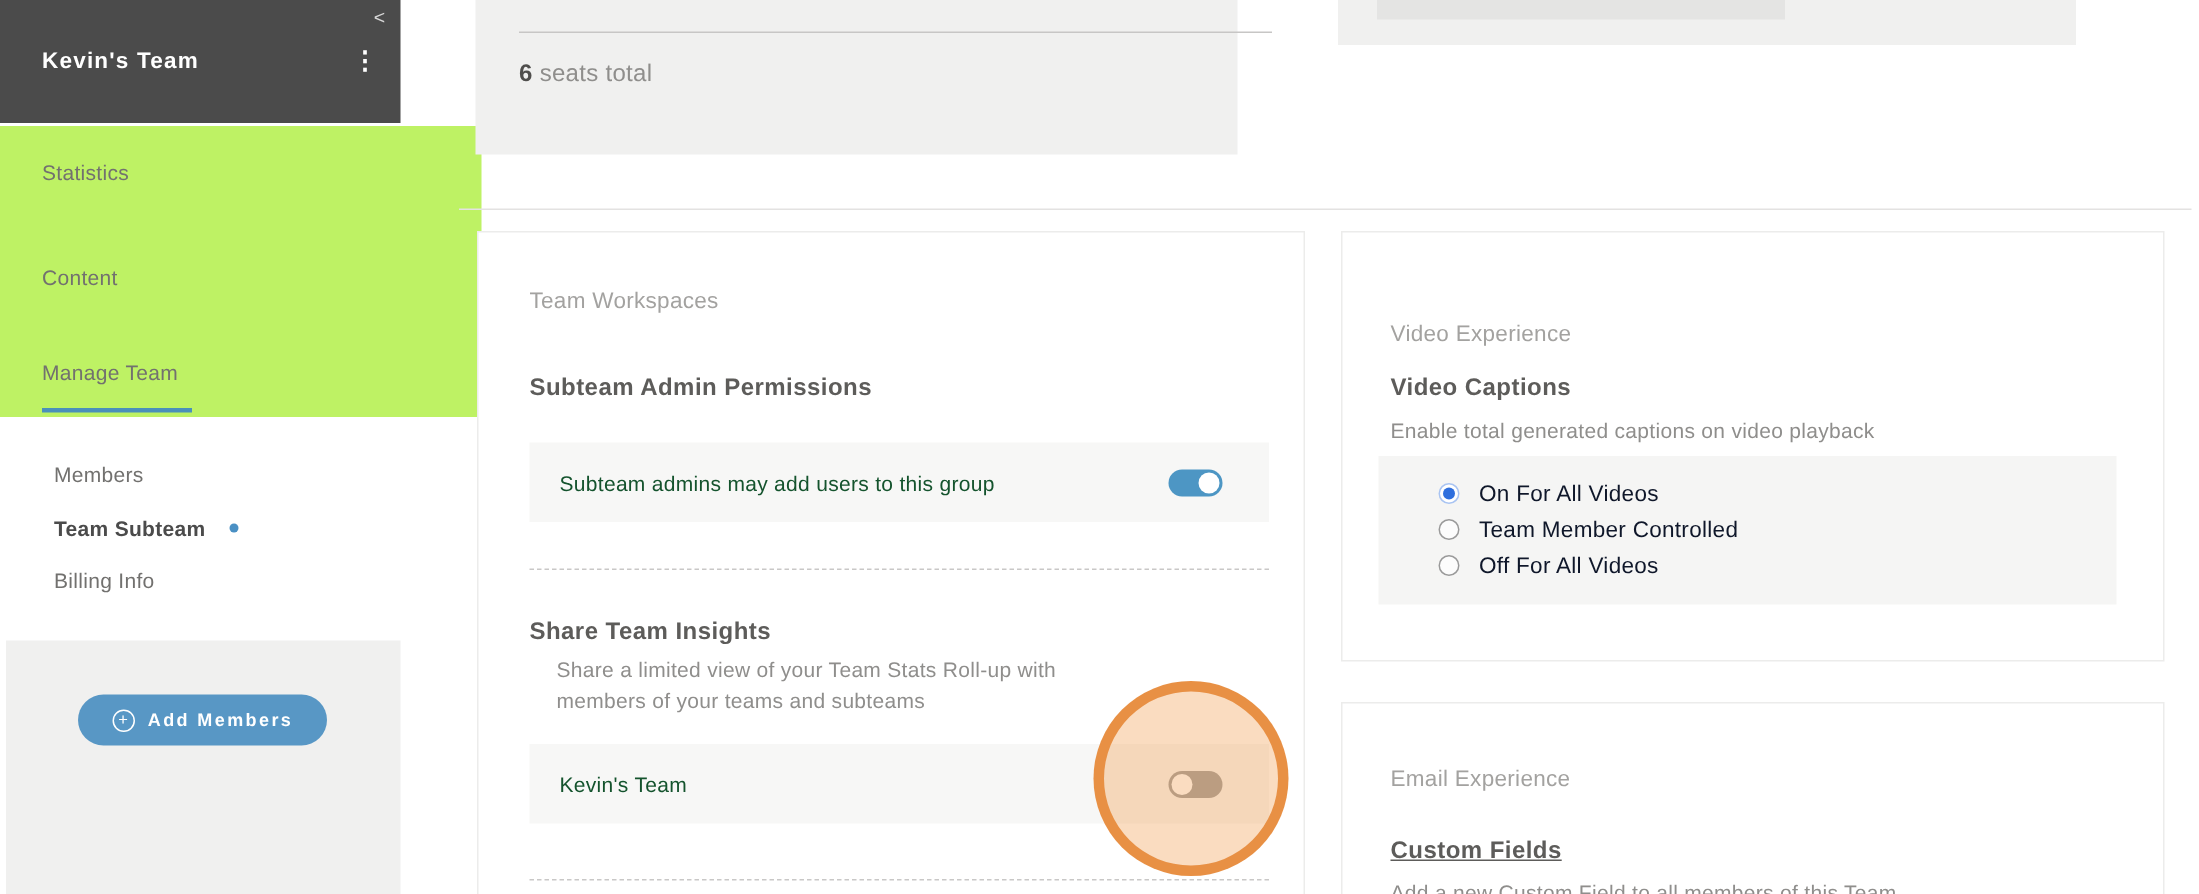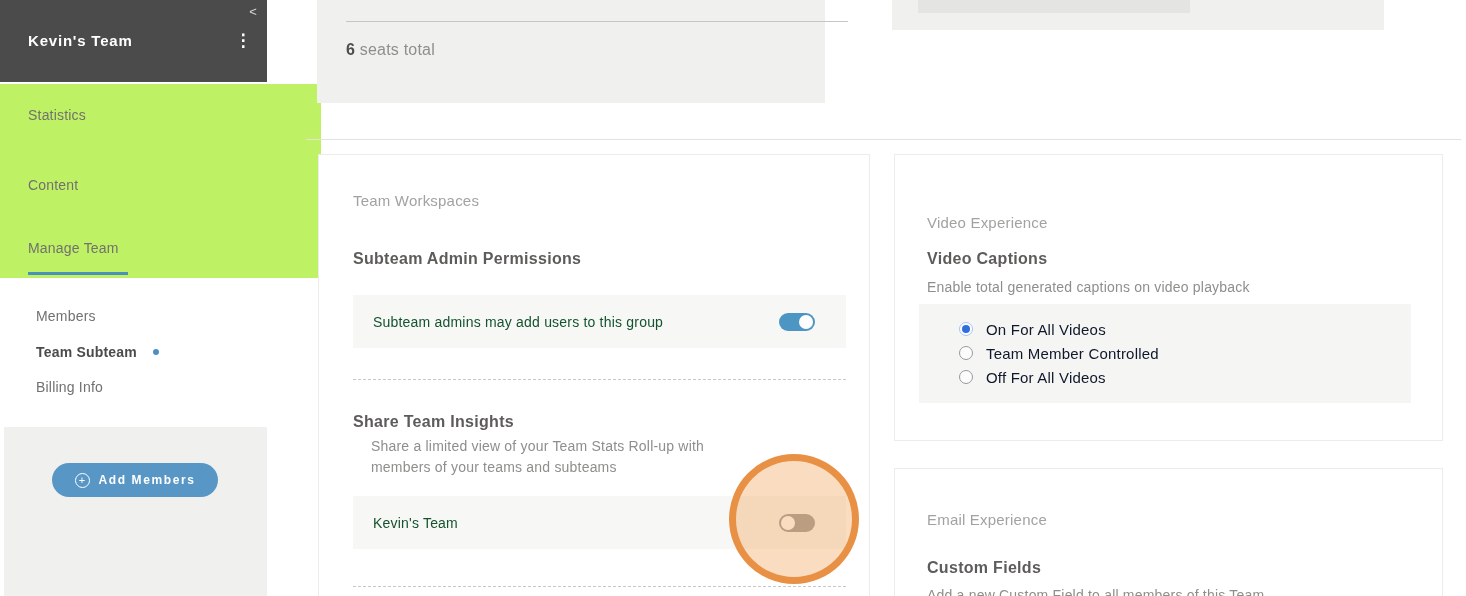--- a/index.html
+++ b/index.html
@@ -160,19 +160,19 @@
       </div>
       <div class="radio-row">
         <span class="radio"></span>
         <span>Off For All Videos</span>
       </div>
     </div>
   </div>
 
   <div class="abs card email-card">
     <div class="card-title" style="left:32px; top:41px;">Email Experience</div>
-    <div class="card-subhead" style="left:32px; top:89px;">Custom Fields</div>
+    <div class="card-subhead" style="left:32px; top:89px;text-decoration:underline;">Custom Fields</div>
     <div class="card-desc" style="left:32px; top:116px;">Add a new Custom Field to all members of this Team</div>
   </div>
 
   <div class="abs click-circle"></div>
 
 </div>
 
 </body></html>

